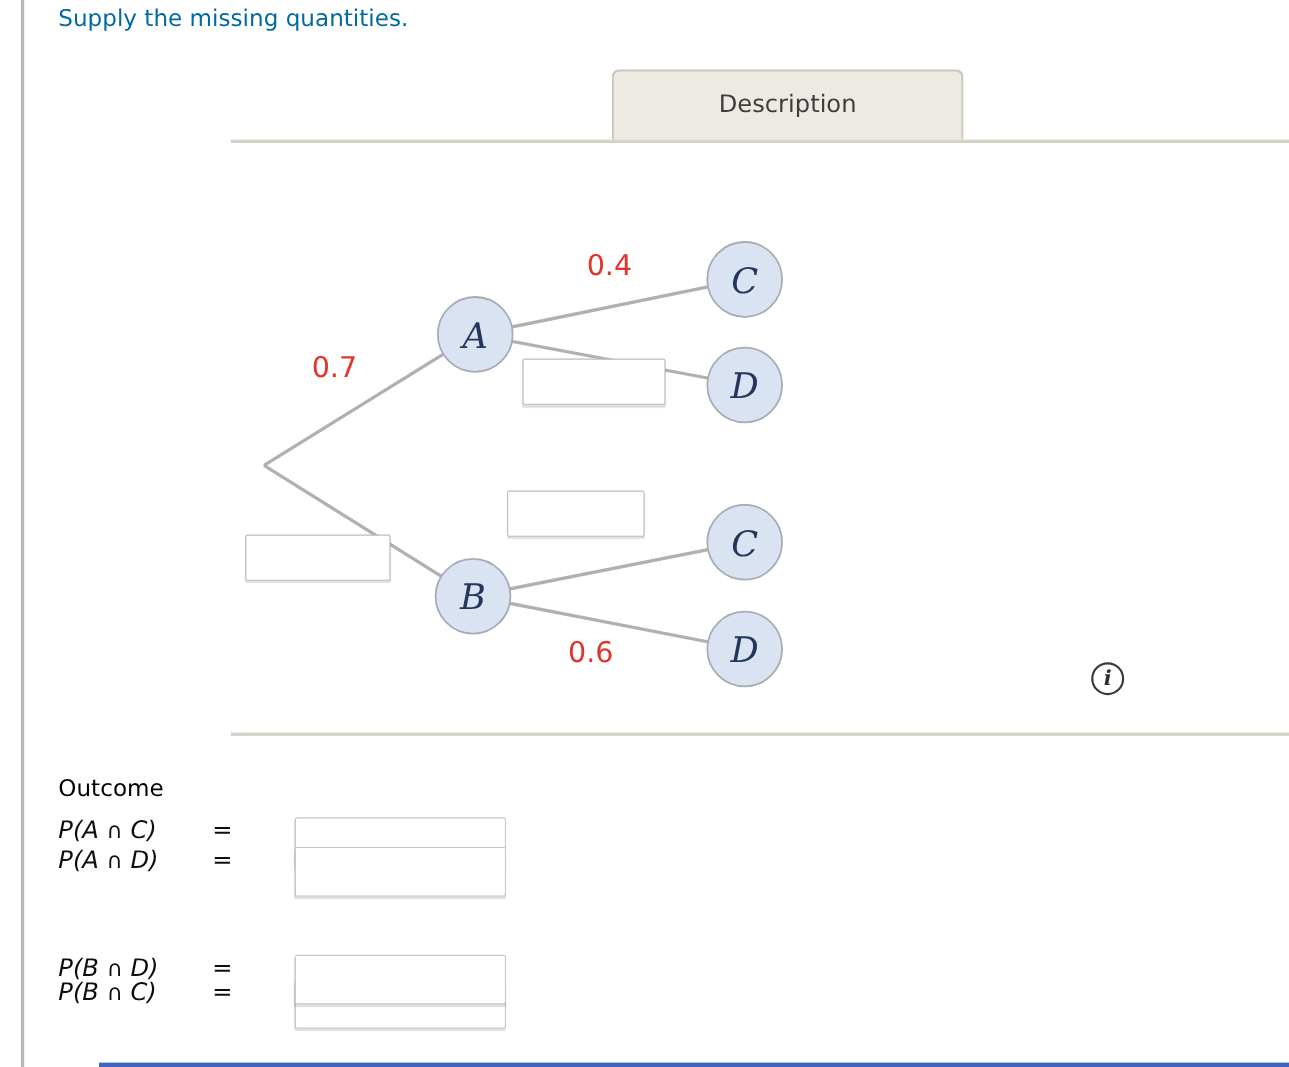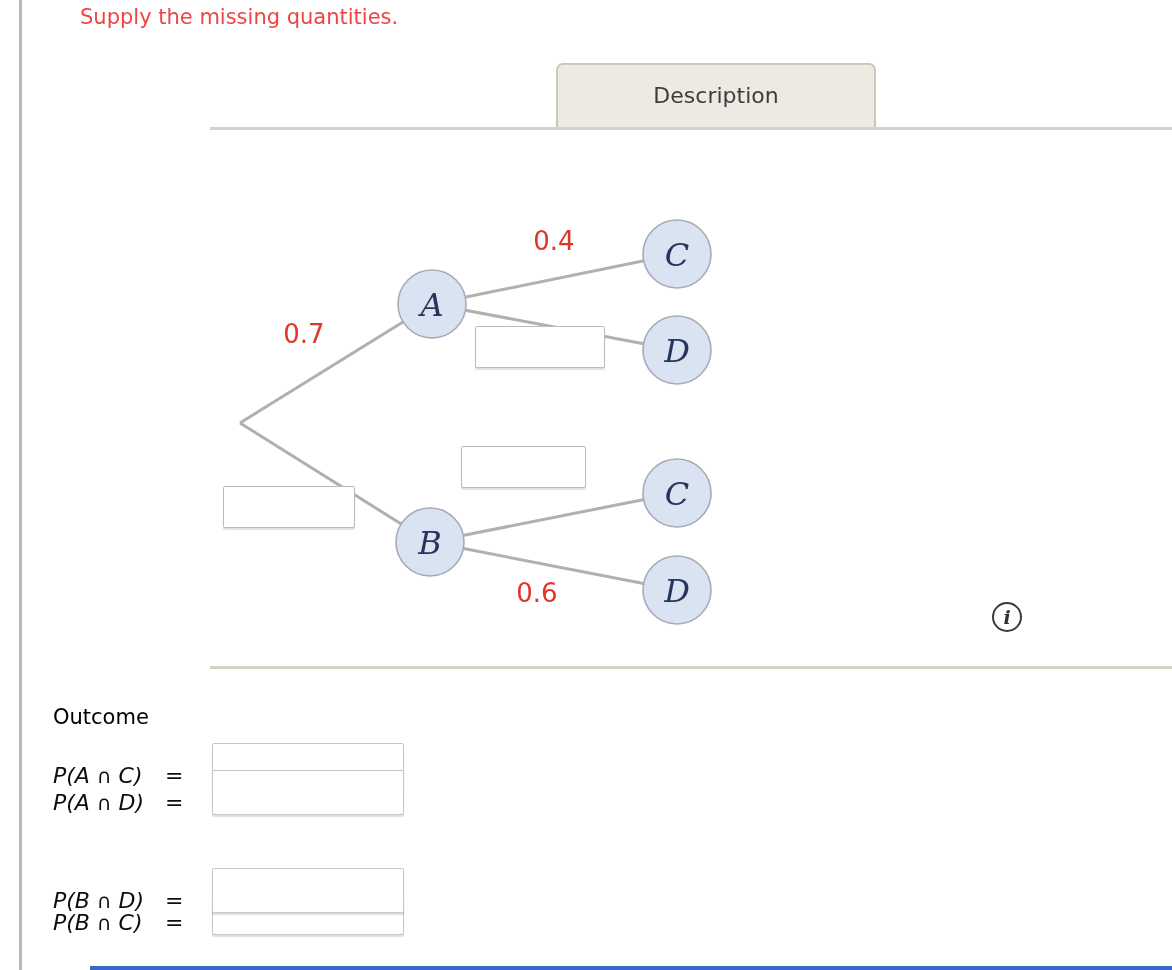--- a/index.html
+++ b/index.html
@@ -1,21 +1,21 @@
 <!DOCTYPE html>
 <html><head>
 <meta charset="utf-8">
 <style>
   html,body{margin:0;padding:0;background:#ffffff;}
   .canvas{position:relative;width:1172px;height:970px;background:#ffffff;overflow:hidden;
           font-family:"DejaVu Sans","Liberation Sans",sans-serif;}
 
   .left-rule{position:absolute;left:19px;top:0;width:3px;height:970px;background:#b9b9b9;}
 
-  .page-title{position:absolute;left:53px;top:5px;font-size:21px;color:#ef4444;margin-left:27px;}
+  .page-title{position:absolute;left:53px;top:5px;font-size:21px;color:#0369a1;}
 
   
   .tab-rule{position:absolute;left:210px;top:127px;width:962px;height:3px;background:#d6d2c7;z-index:1;}
   .tab{position:absolute;top:63px;box-sizing:border-box;border:2px solid #ccc7bb;
        border-bottom:none;border-radius:7px 7px 0 0;font-size:22px;color:#3d3d3d;
        text-align:center;cursor:pointer;}
   .tab-figure{left:228px;width:317px;height:69px;background:#ffffff;z-index:2;line-height:64px;}
   .tab-description{left:556px;width:320px;height:64px;background:#edeae3;z-index:0;line-height:62px;}
 
   
@@ -36,21 +36,21 @@
 
   .fig-divider{position:absolute;left:210px;top:666px;width:962px;height:3px;background:#d6d2c7;}
 
   .info-btn{position:absolute;left:992px;top:602px;width:30px;height:30px;border:2.5px solid #3a3a3a;
             border-radius:50%;box-sizing:border-box;background:#ffffff;color:#2f2f2f;cursor:pointer;
             font-family:"DejaVu Serif","Liberation Serif",serif;font-style:italic;font-weight:bold;
             font-size:19px;line-height:24px;text-align:center;padding:0;}
 
   
   .outcome-heading{position:absolute;left:53px;top:705px;font-size:21px;color:#000000;}
-  .outcome-row{position:absolute;left:53px;width:420px;height:45px;display:flex;align-items:flex-end;}
+  .outcome-row{position:absolute;left:53px;width:420px;height:45px;display:flex;align-items:flex-start;gap:28px;}
   .row-1{top:743px;} .row-2{top:770px;} .row-3{top:890px;} .row-4{top:868px;}
   .prob-label{width:112px;font-size:22px;color:#0d0d0d;white-space:pre;}
   .prob-label .it{font-style:italic;}
   .prob-label .cap{font-style:normal;font-size:20px;}
   .eq{width:47px;font-size:22px;color:#0d0d0d;}
   .outcome-input{box-sizing:border-box;width:192px;height:45px;background:#ffffff;
                  border:1px solid #c6c6c6;border-radius:2px;box-shadow:0 2px 1px rgba(0,0,0,0.13);
                  font-size:20px;padding:0 8px;
                  font-family:"DejaVu Sans","Liberation Sans",sans-serif;}
 

